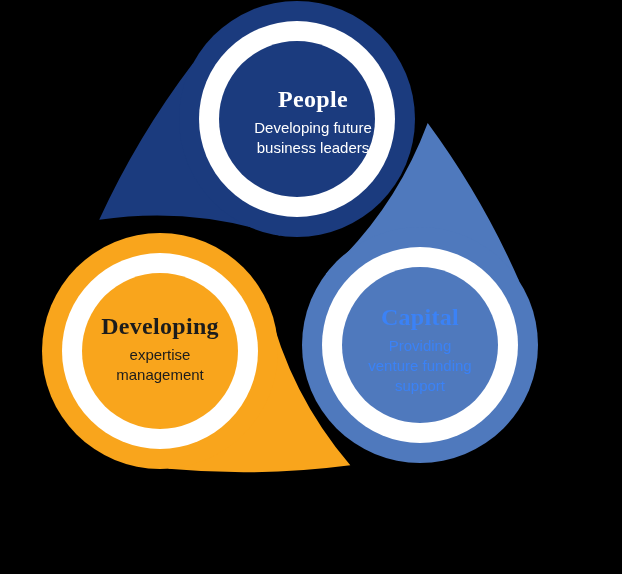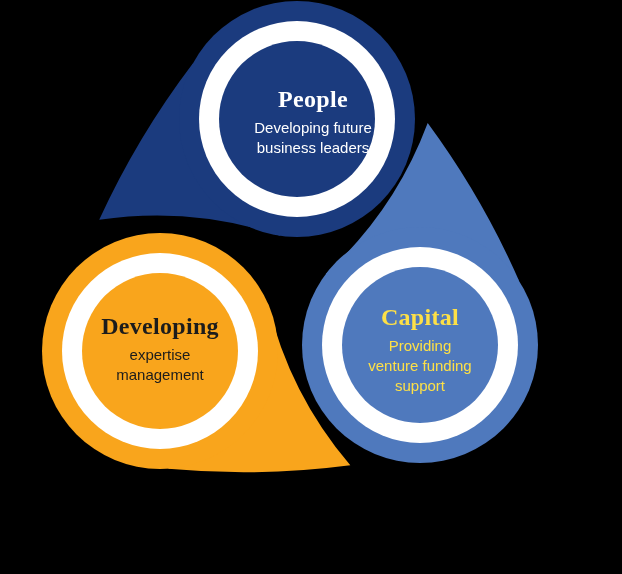--- a/index.html
+++ b/index.html
@@ -81,20 +81,20 @@
     <div class="line">Developing future</div>
     <div class="line">business leaders</div>
   </div>
 
   <div class="card card-knowledge" style="color: rgb(28, 28, 28);">
     <div class="title">Developing</div>
     <div class="line">expertise</div>
     <div class="line">management</div>
   </div>
 
-  <div class="card card-capital" style="color: #fde047;">
+  <div class="card card-capital" style="color: #3b82f6;">
     <div class="title">Capital</div>
     <div class="line">Providing</div>
     <div class="line">venture funding</div>
     <div class="line">support</div>
   </div>
 
 </div>
 
 </body></html>

